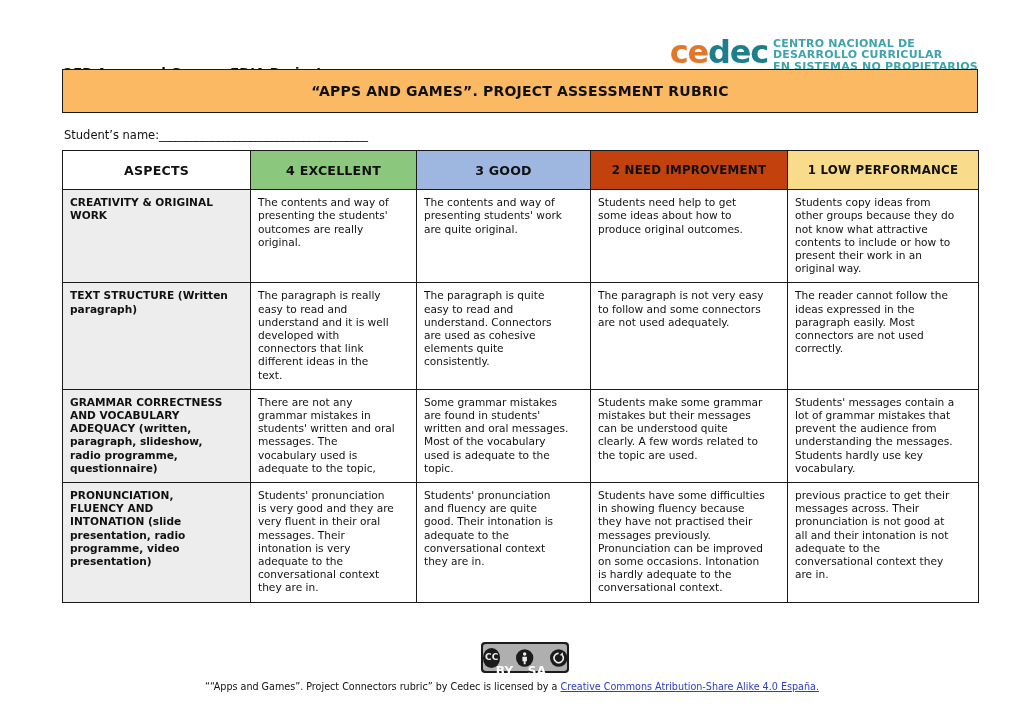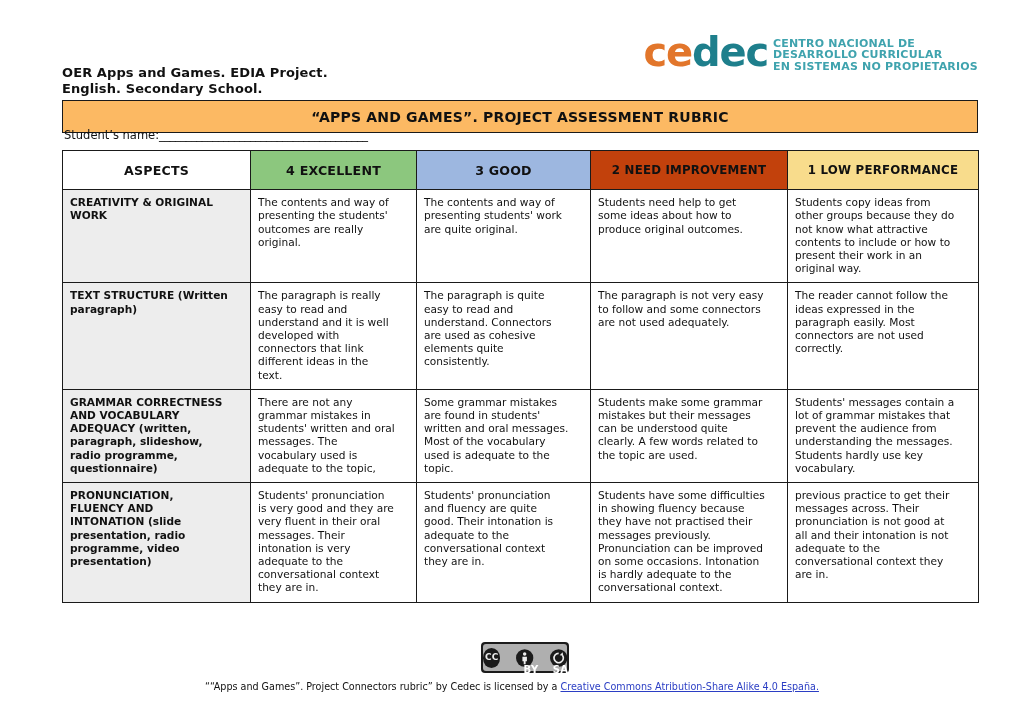--- a/index.html
+++ b/index.html
@@ -36,21 +36,21 @@
     margin-top: 35px;
   }
   .logo-block {
     position: absolute;
     top: 2px; right: 0;
     display: flex;
     align-items: flex-start;
   }
   .logo-word {
     font-family: "DejaVu Sans", sans-serif;
-    font-size: 40px;
+    font-size: 32px;
     font-weight: bold;
     line-height: 40px;
     letter-spacing: -1.2px;
   }
   .logo-ce { color: #E2762B; }
   .logo-dec { color: #1E7F8C; }
   .logo-sub {
     margin-left: 5px;
     margin-top: 6px;
     color: #3FA3AE;
@@ -58,23 +58,23 @@
     font-weight: bold;
     line-height: 11.4px;
     letter-spacing: 0.2px;
     text-transform: uppercase;
     white-space: nowrap;
   }
 
   
   .title-banner {
     position: absolute;
-    top: 100px; left: 62px;
+    top: 69px; left: 62px;
     width: 916px;
-    height: 33px;
+    height: 44px;
     background: #FCB963;
     border: 1.5px solid #1a1a1a;
     display: flex;
     align-items: center;
     justify-content: center;
   }
   .title-banner span {
     font-size: 14px;
     font-weight: bold;
     letter-spacing: 0.2px;
@@ -169,26 +169,26 @@
     color: #EDEDED;
     font-size: 9px;
     font-weight: bold;
     display: flex;
     align-items: center;
     justify-content: center;
     line-height: 1;
   }
   .cc-labels {
     position: absolute;
-    left: 502px; top: 664px;
+    left: 477px; top: 664px;
     width: 88px;
     display: flex;
     justify-content: center;
     gap: 14px;
-    font-size: 10px;
+    font-size: 12px;
     font-weight: bold;
     color: #ffffff;
     letter-spacing: 0.4px;
   }
   .license-line {
     position: absolute;
     top: 681px; left: 0;
     width: 1024px;
     text-align: center;
     font-size: 9.6px;

